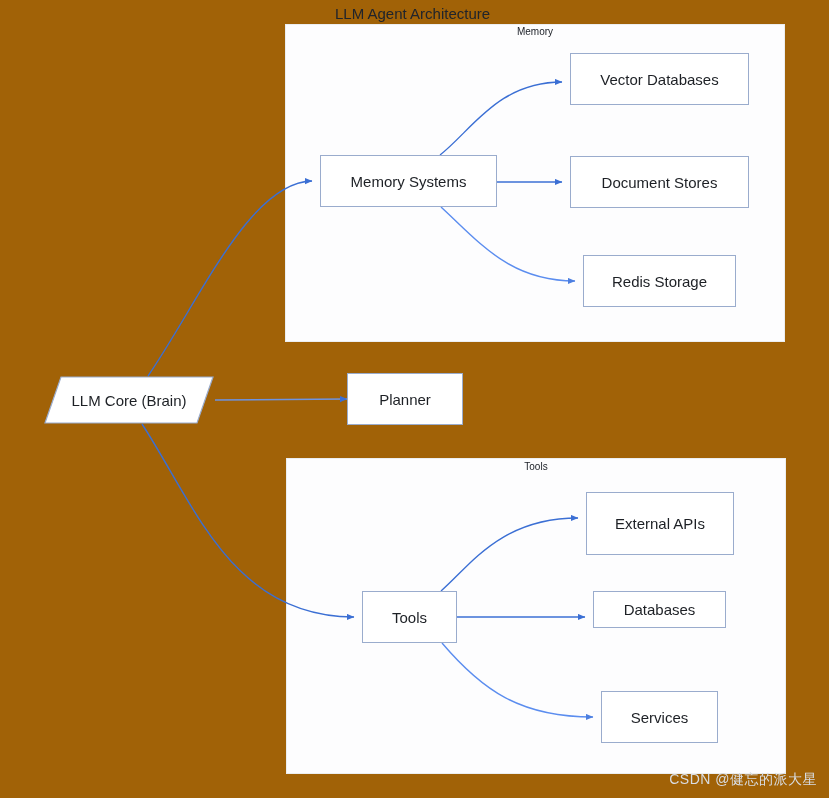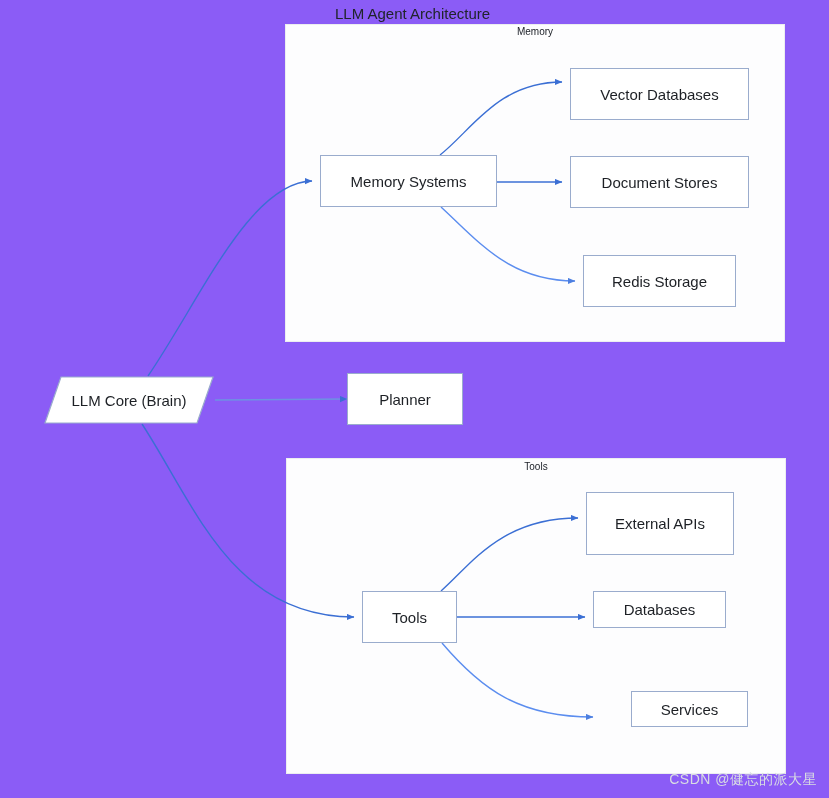--- a/index.html
+++ b/index.html
@@ -7,21 +7,21 @@
     padding: 0;
     background: #ffffff;
   }
   body {
     font-family: "Liberation Sans", sans-serif;
   }
   #canvas {
     position: relative;
     width: 829px;
     height: 798px;
-    background: #8b5cf6;
+    background: #a16207;
     overflow: hidden;
   }
   #wires {
     position: absolute;
     left: 0;
     top: 0;
     width: 829px;
     height: 798px;
     pointer-events: none;
   }
@@ -129,21 +129,21 @@
     <svg class="core-shape" viewBox="0 0 170 48" preserveAspectRatio="none">
       <polygon points="17,1 169,1 153,47 1,47" fill="#ffffff" stroke="#9aaccd" stroke-width="1.2" vector-effect="non-scaling-stroke"></polygon>
     </svg>
     <span class="core-label">LLM Core (Brain)</span>
   </div>
 
   <div class="node" style="left:320px; top:155px; width:177px; height:52px;">
     <span>Memory Systems</span>
   </div>
 
-  <div class="node" style="left:570px; top:68px; width:179px; height:52px;">
+  <div class="node" style="left:570px; top:53px; width:179px; height:52px;">
     <span>Vector Databases</span>
   </div>
 
   <div class="node" style="left:570px; top:156px; width:179px; height:52px;">
     <span>Document Stores</span>
   </div>
 
   <div class="node" style="left:583px; top:255px; width:153px; height:52px;">
     <span>Redis Storage</span>
   </div>
@@ -157,19 +157,19 @@
   </div>
 
   <div class="node" style="left:586px; top:492px; width:148px; height:63px;">
     <span>External APIs</span>
   </div>
 
   <div class="node" style="left:593px; top:591px; width:133px; height:37px;">
     <span>Databases</span>
   </div>
 
-  <div class="node" style="left:631px; top:691px; width:117px; height:36px;">
+  <div class="node" style="left:601px; top:691px; width:117px; height:52px;">
     <span>Services</span>
   </div>
 
   <div class="watermark" style="right:12px; bottom:9px;">CSDN @健忘的派大星</div>
 
 </div>
 
 </body></html>

